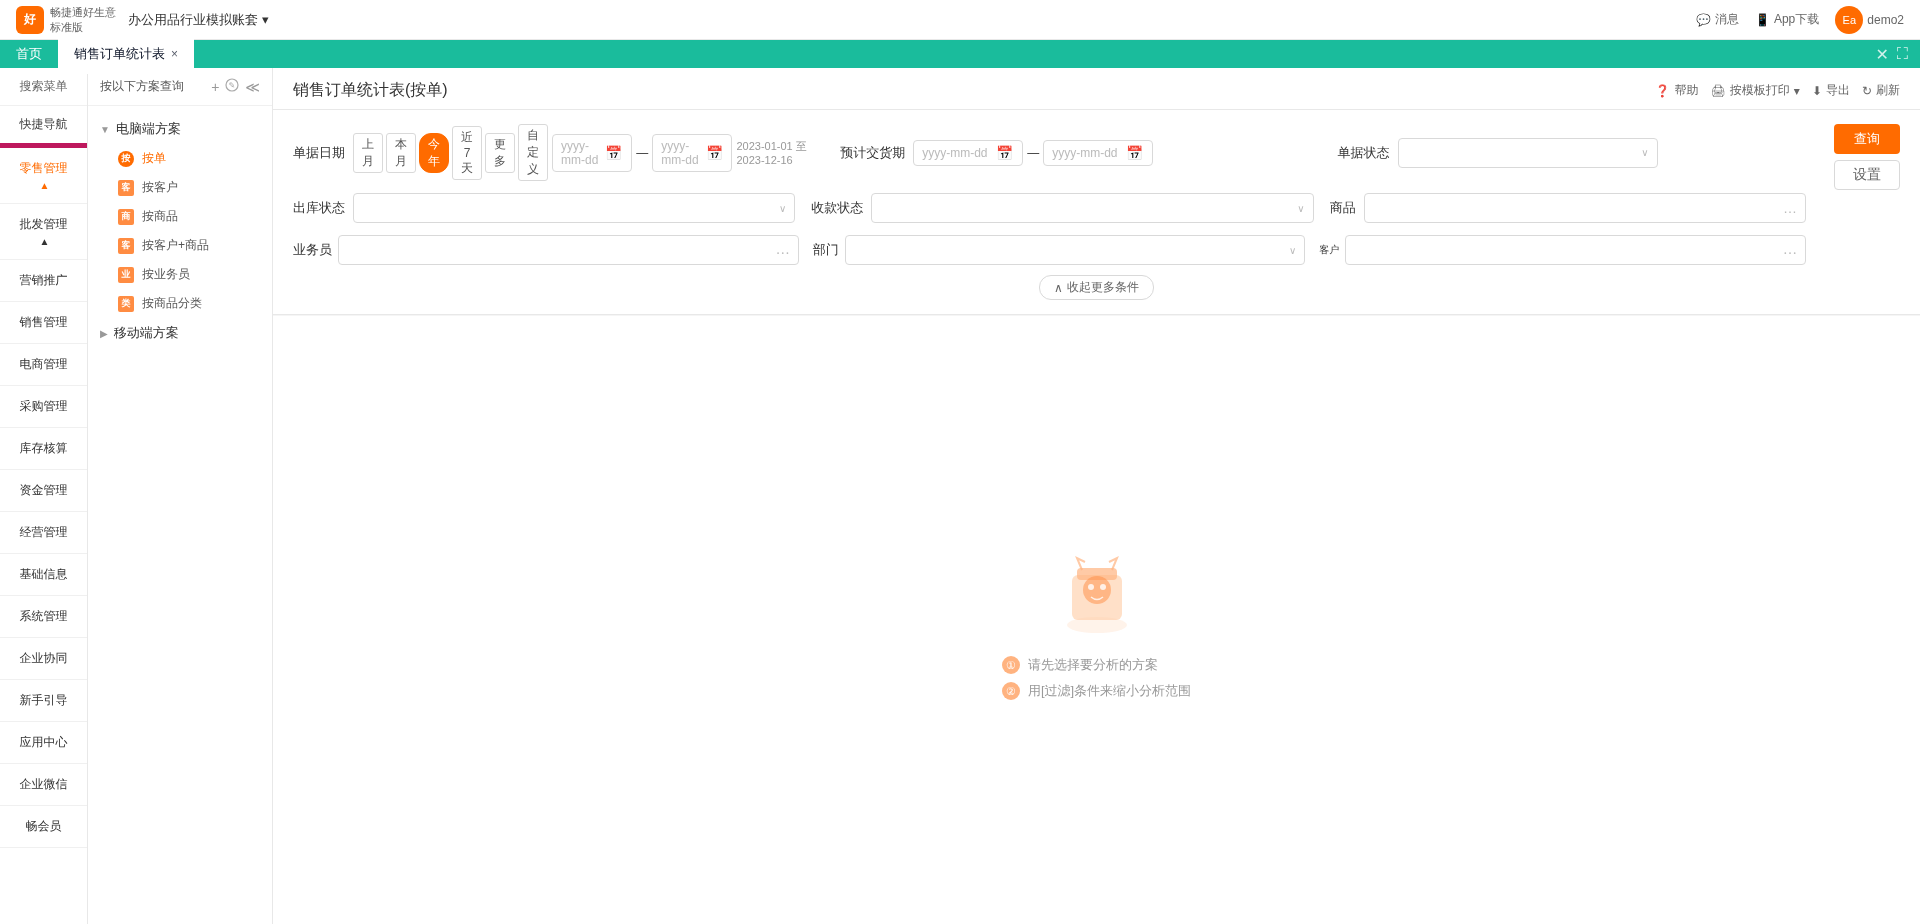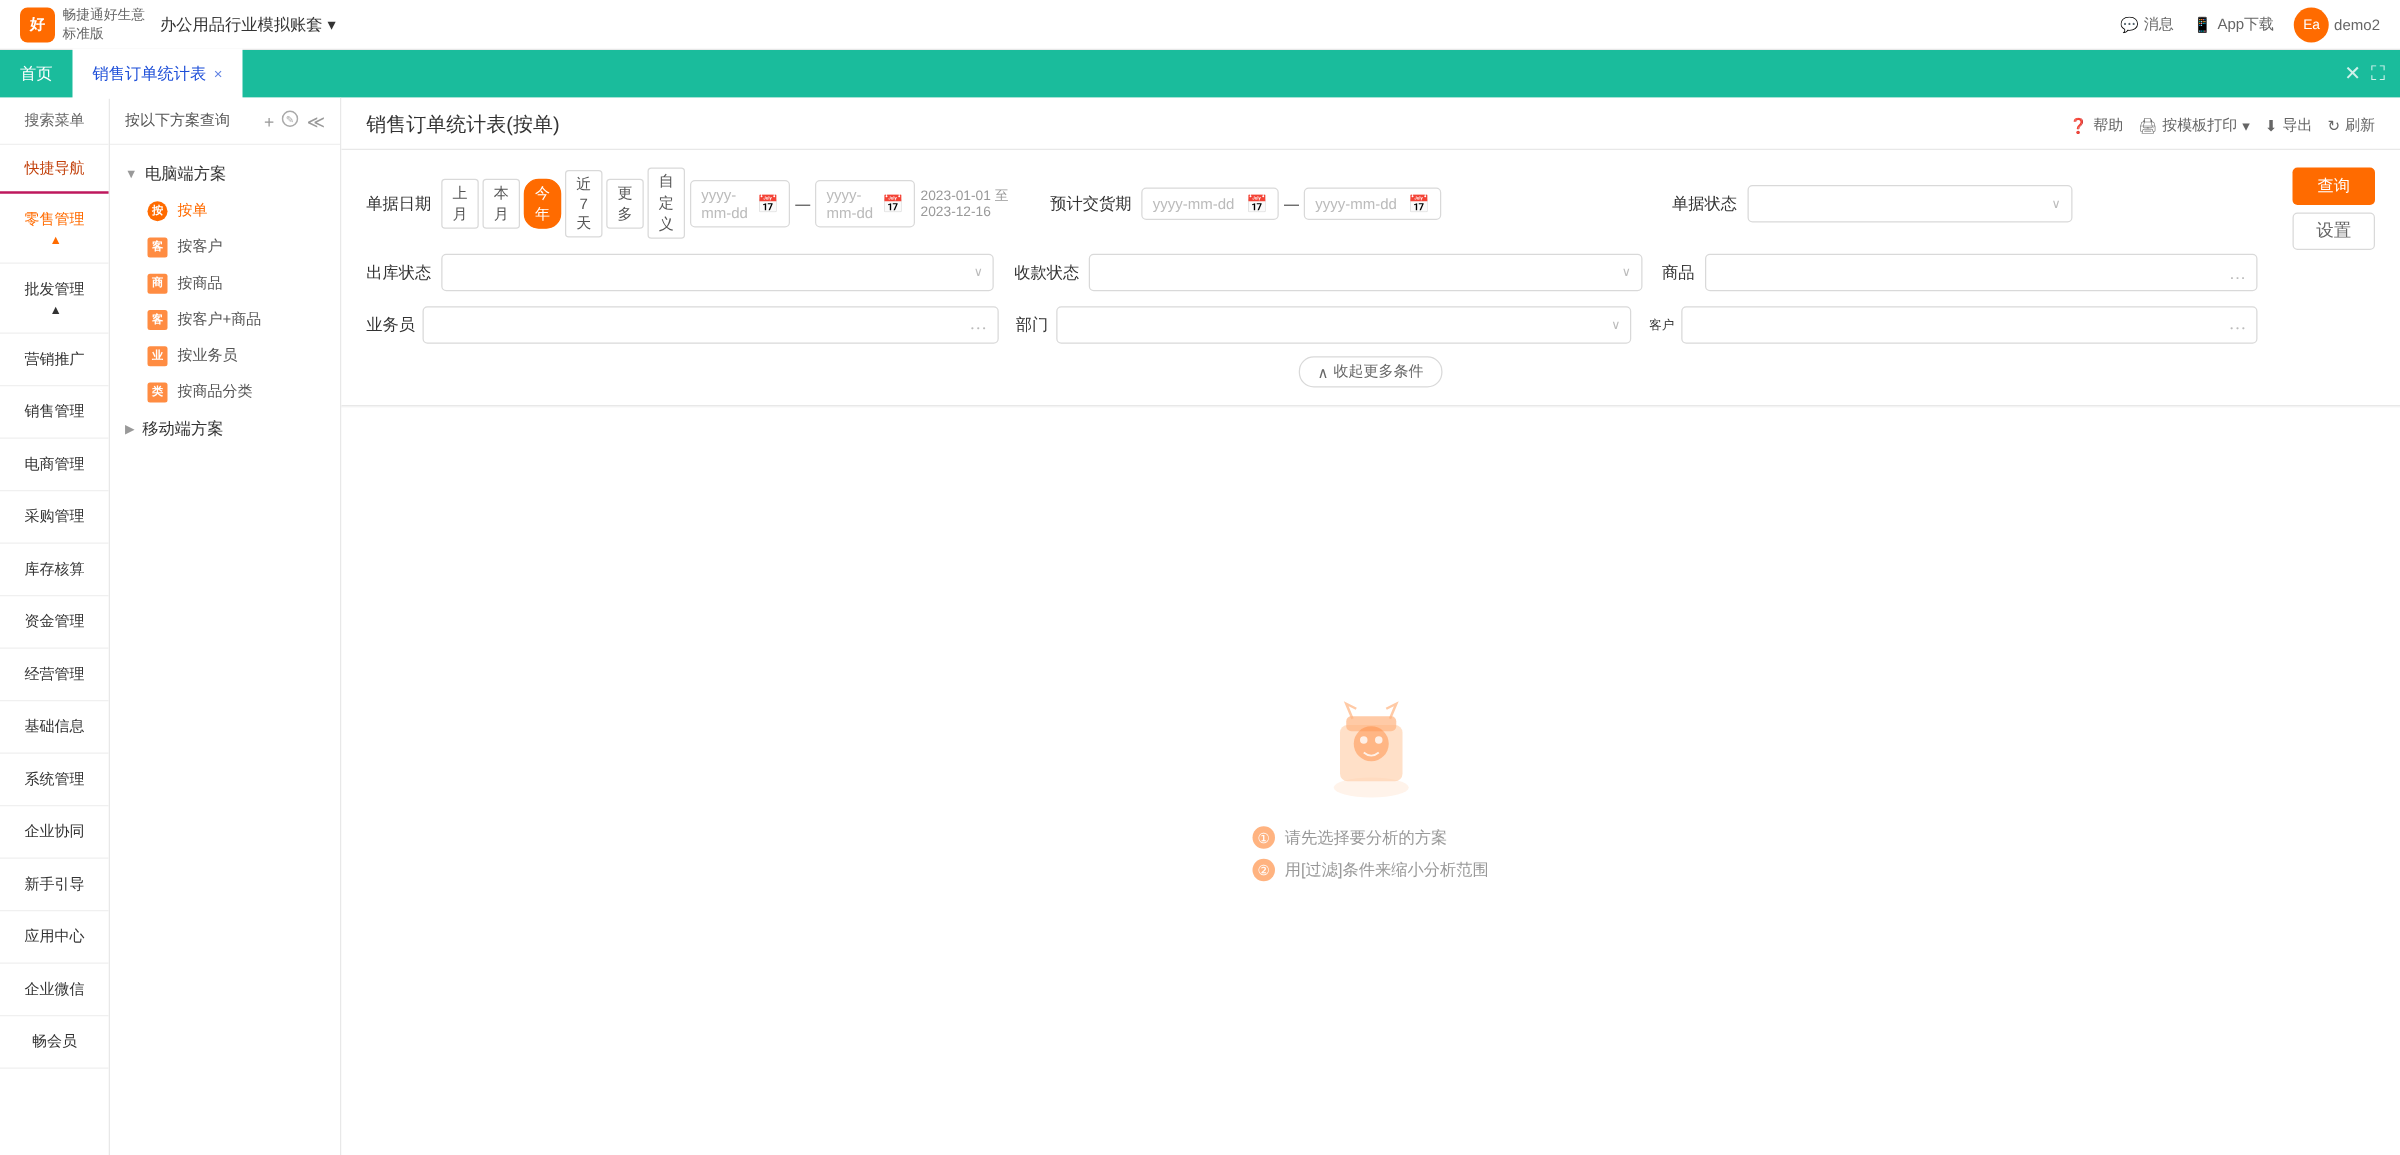--- a/index.html
+++ b/index.html
@@ -19,39 +19,39 @@
     .logo-area { display: flex; align-items: center; gap: 6px; }
     .logo-icon { width: 28px; height: 28px; background: #ff6b00; border-radius: 6px; display: flex; align-items: center; justify-content: center; color: #fff; font-size: 12px; font-weight: bold; }
     .logo-text { font-size: 11px; color: #666; line-height: 1.3; }
     .app-selector { display: flex; align-items: center; gap: 4px; color: #333; font-size: 13px; cursor: pointer; }
     .top-header-right { display: flex; align-items: center; gap: 16px; }
     .header-action { display: flex; align-items: center; gap: 4px; color: #666; font-size: 12px; cursor: pointer; }
     .user-avatar { width: 28px; height: 28px; border-radius: 50%; background: #ff6b00; display: flex; align-items: center; justify-content: center; color: #fff; font-size: 11px; }
 
     
     .tab-bar {
-      height: 38px;
+      height: 28px;
       background: #1abc9c;
       display: flex;
       align-items: center;
       padding: 0 0;
     }
     .tab-item {
       height: 40px;
       display: flex;
       align-items: center;
       padding: 0 16px;
       color: rgba(255,255,255,0.85);
       font-size: 13px;
       cursor: pointer;
       position: relative;
     }
     .tab-item.active {
       background: #fff;
-      color: #1d4ed8;
+      color: #0f172a;
       border-radius: 0;
     }
     .tab-item.home { color: #fff; }
     .tab-close { margin-left: 6px; font-size: 12px; opacity: 0.7; }
     .tab-bar-right { margin-left: auto; display: flex; align-items: center; gap: 8px; padding-right: 12px; }
     .tab-bar-btn { color: #fff; cursor: pointer; font-size: 16px; opacity: 0.8; }
 
     
     .main-layout { display: flex; flex: 1; overflow: hidden; }
 
@@ -72,21 +72,21 @@
       cursor: pointer;
       border-bottom: 1px solid #f0f0f0;
       display: flex;
       flex-direction: column;
       align-items: center;
       gap: 3px;
     }
     .sidebar-item.active { color: #ff6b00; }
     .sidebar-arrow { font-size: 10px; margin-left: 2px; }
     .sidebar-search { padding: 10px 8px; text-align: center; color: #666; font-size: 12px; cursor: pointer; border-bottom: 1px solid #f0f0f0; }
-    .sidebar-nav { padding: 10px 8px; text-align: center; color: #c2410c; font-size: 12px; cursor: pointer; border-bottom: 2px solid #be185d; }
+    .sidebar-nav { padding: 10px 8px; text-align: center; color: #404040; font-size: 12px; cursor: pointer; border-bottom: 5px solid #be185d; }
 
     
     .content-area { flex: 1; display: flex; overflow: hidden; background: #f5f5f5; }
 
     
     .left-panel {
       width: 185px;
       background: #fff;
       border-right: 1px solid #e8e8e8;
       display: flex;

